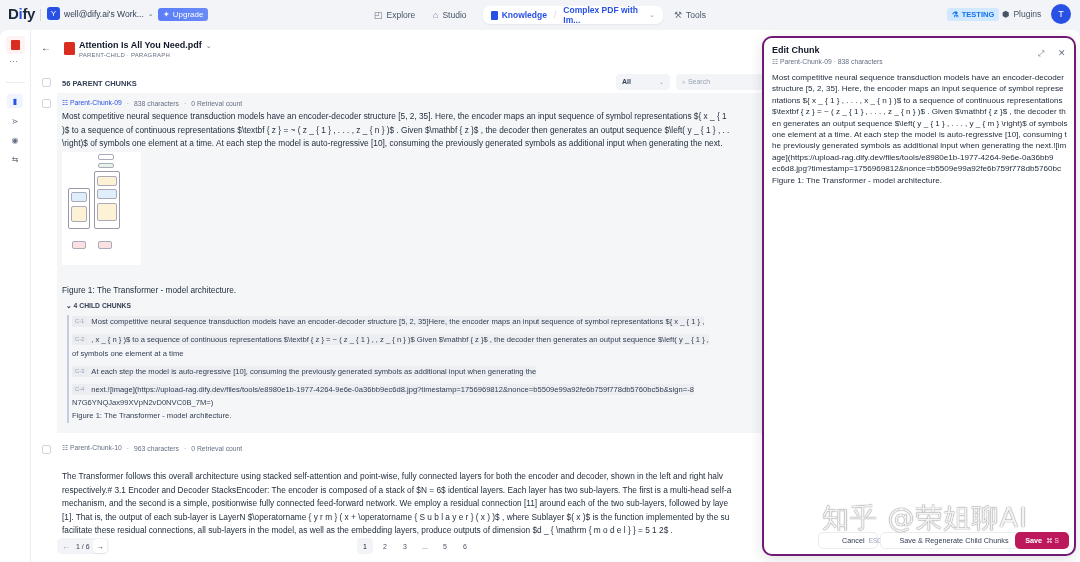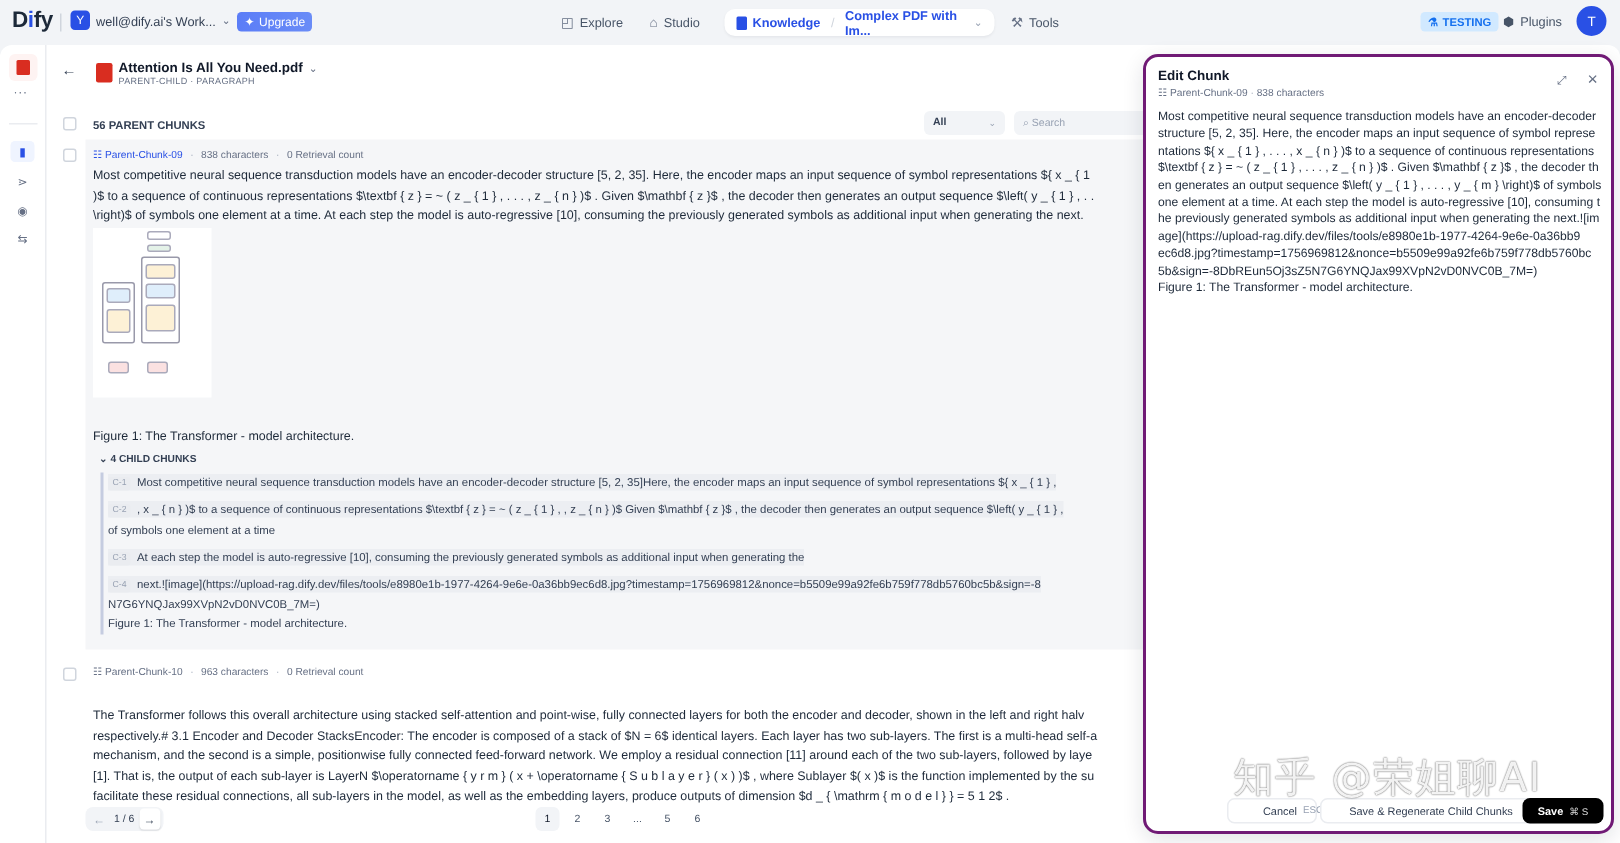--- a/index.html
+++ b/index.html
@@ -94,21 +94,21 @@
   .panel-meta { position: absolute; left: 8px; top: 20px; font-size: 6.8px; color: #667085; white-space: nowrap; }
   .panel-expand { position: absolute; left: 274px; top: 11px; font-size: 8px; color: #667085; }
   .panel-close { position: absolute; left: 294px; top: 10px; font-size: 9px; color: #667085; }
   .panel-body { position: absolute; left: 8px; top: 34px; width: 300px; font-size: 8.1px; line-height: 11.4px; color: #1d2939; }
   .panel-body div { white-space: nowrap; overflow: hidden; }
   .panel-footer { position: absolute; left: 0; top: 490px; width: 314px; height: 30px; }
   .btn { position: absolute; top: 4px; height: 17px; border-radius: 5px; font-size: 7.3px; display: flex; align-items: center; justify-content: center; gap: 4px; }
   .btn-cancel { left: 54px; width: 60px; background: #fff; border: 1px solid #eaecf0; color: #344054; padding-left: 28px; }
   .btn-cancel .kbd { color: #98a2b3; font-size: 6.5px; }
   .btn-regen { left: 116px; width: 148px; background: #fff; border: 1px solid #eaecf0; color: #344054; }
-  .btn-save { left: 251px; width: 54px; background: #000000; color: #fff; font-weight: bold; }
+  .btn-save { left: 251px; width: 54px; background: #be185d; color: #fff; font-weight: bold; }
   .btn-save .kbd { opacity: 0.85; font-size: 6.5px; font-weight: normal; }
 
   .watermark { position: absolute; left: 822px; top: 500px; font-size: 27px; color: rgba(255,255,255,0.92); letter-spacing: 1px; text-shadow: 0 0 1px rgba(0,0,0,0.45), 0 0 1px rgba(0,0,0,0.45); font-family: "DejaVu Sans", sans-serif; }
 </style>
 </head>
 <body>
 
 <div class="topbar">
   <div class="logo">D<span class="i">i</span>fy</div>
   <div class="logo-sep"></div>
@@ -287,21 +287,20 @@
   <div class="panel-body">
     <div>Most competitive neural sequence transduction models have an encoder-decoder</div>
     <div>structure [5, 2, 35]. Here, the encoder maps an input sequence of symbol represe</div>
     <div>ntations ${ x _ { 1 } , . . . , x _ { n } )$ to a sequence of continuous representations</div>
     <div>$\textbf { z } = ~ ( z _ { 1 } , . . . , z _ { n } )$ . Given $\mathbf { z }$ , the decoder th</div>
     <div>en generates an output sequence $\left( y _ { 1 } , . . . , y _ { m } \right)$ of symbols</div>
     <div>one element at a time. At each step the model is auto-regressive [10], consuming t</div>
     <div>he previously generated symbols as additional input when generating the next.![im</div>
     <div>age](https://upload-rag.dify.dev/files/tools/e8980e1b-1977-4264-9e6e-0a36bb9</div>
     <div>ec6d8.jpg?timestamp=1756969812&amp;nonce=b5509e99a92fe6b759f778db5760bc</div>
-    <div>5b&amp;sign=-8DbREun5Oj3sZ5N7G6YNQJax99XVpN2vD0NVC0B_7M=)</div>
     <div>Figure 1: The Transformer - model architecture.</div>
   </div>
 
   <div class="panel-footer">
     <div class="btn btn-cancel">
       <span>Cancel</span>
       <span class="kbd">ESC</span>
     </div>
     <div class="btn btn-regen">
       <span>Save &amp; Regenerate Child Chunks</span>

